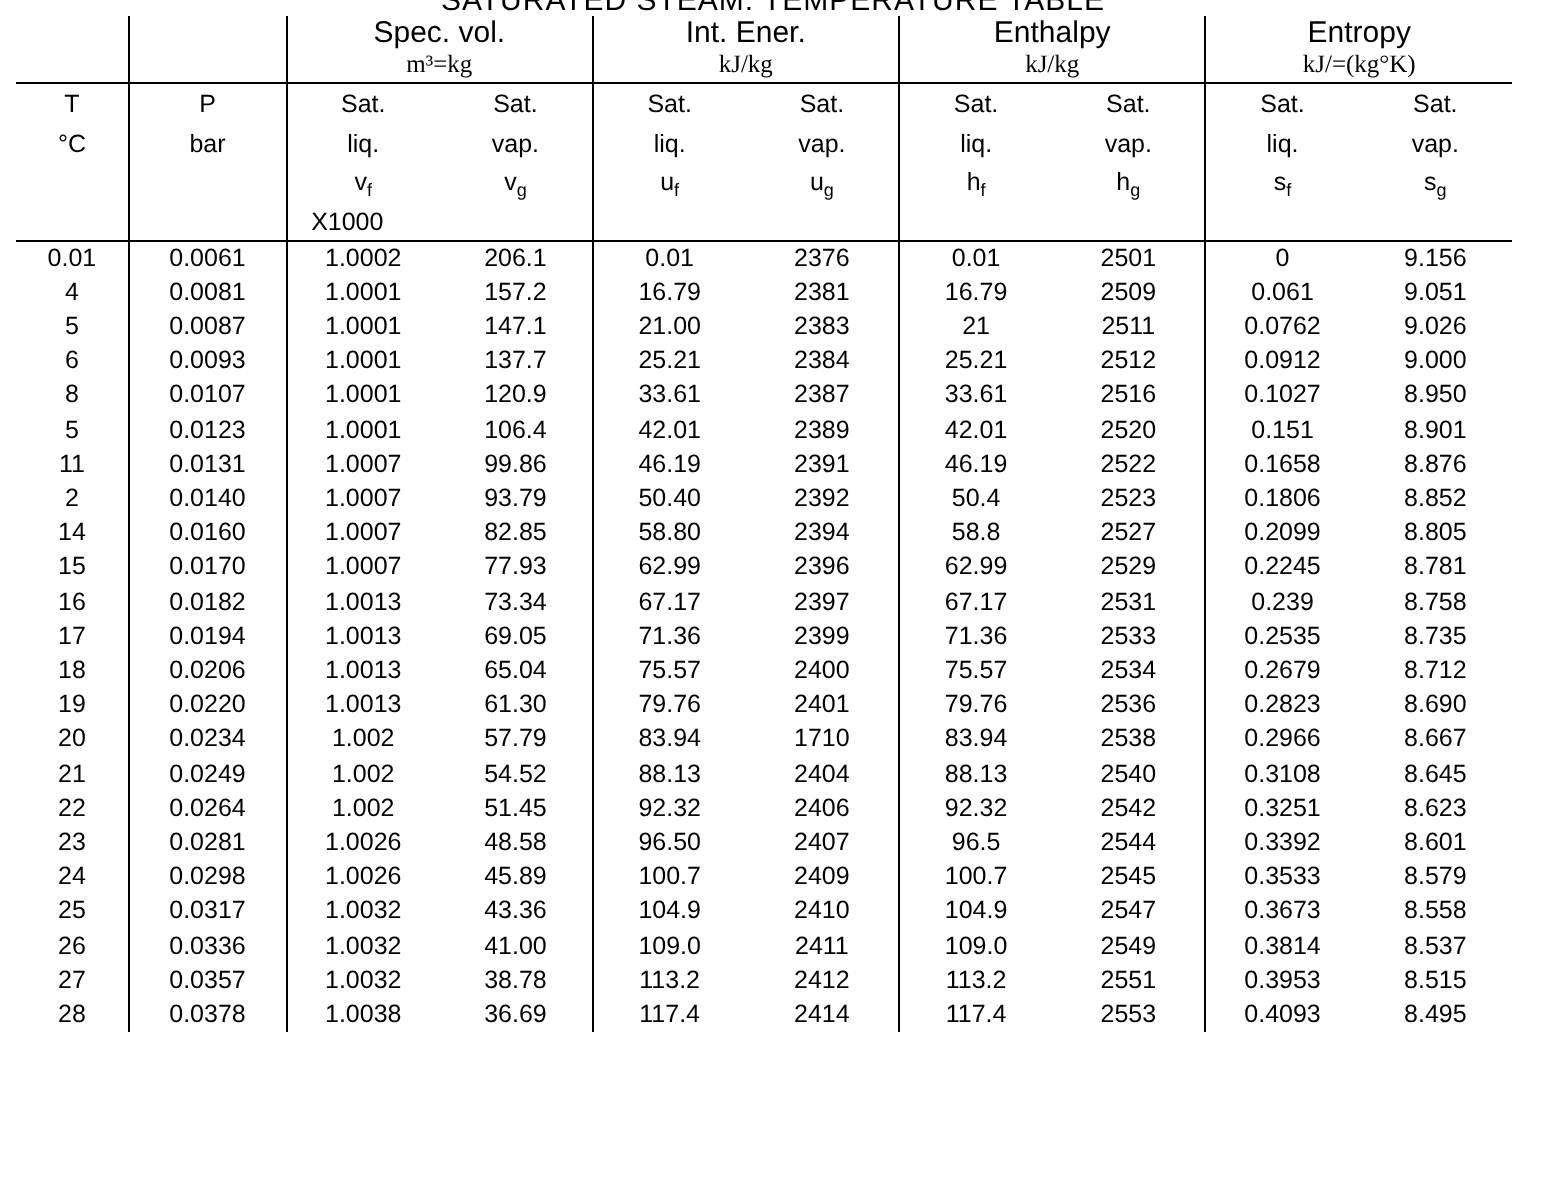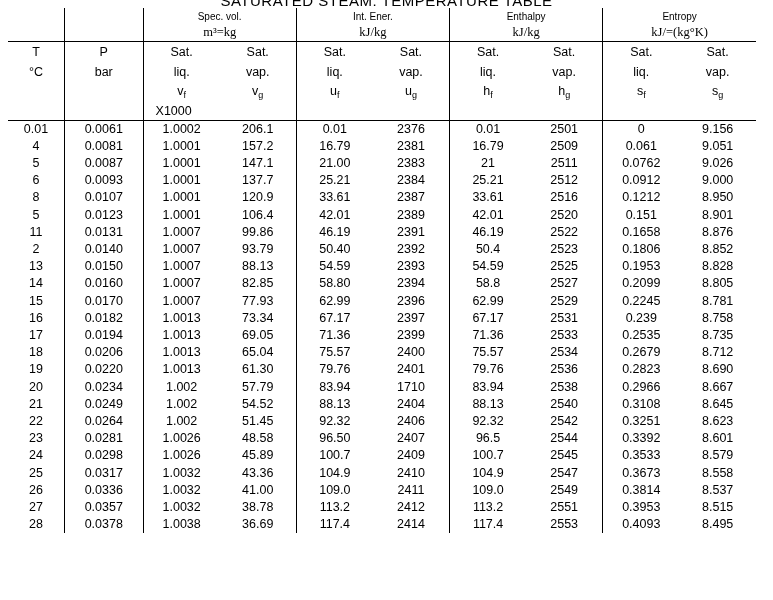--- a/index.html
+++ b/index.html
@@ -43,21 +43,21 @@
   table.steam td, table.steam th {
     padding: 0;
     margin: 0;
     font-weight: normal;
     text-align: center;
     vertical-align: middle;
   }
   
   .grp {
     height: 17px;
-    font-size: 10px;
+    font-size: 15px;
   }
   .grp-unit {
     height: 16px;
     font-size: 12.5px;
     font-family: Liberation Serif, serif;
   }
   .rule-top td {
     border-bottom: 1.5px solid #000;
   }
   .rule-under-head td {
@@ -231,21 +231,21 @@
         </tr>
         <tr class="data">
           <td>8</td>
           <td class="vline vline-right">0.0107</td>
           <td>1.0001</td>
           <td>120.9</td>
           <td class="vline">33.61</td>
           <td>2387</td>
           <td class="vline">33.61</td>
           <td>2516</td>
-          <td class="vline">0.1212</td>
+          <td class="vline">0.1027</td>
           <td>8.950</td>
         </tr>
         <tr class="data">
           <td>5</td>
           <td class="vline vline-right">0.0123</td>
           <td>1.0001</td>
           <td>106.4</td>
           <td class="vline">42.01</td>
           <td>2389</td>
           <td class="vline">42.01</td>
@@ -271,32 +271,20 @@
           <td>1.0007</td>
           <td>93.79</td>
           <td class="vline">50.40</td>
           <td>2392</td>
           <td class="vline">50.4</td>
           <td>2523</td>
           <td class="vline">0.1806</td>
           <td>8.852</td>
         </tr>
         <tr class="data">
-          <td>13</td>
-          <td class="vline vline-right">0.0150</td>
-          <td>1.0007</td>
-          <td>88.13</td>
-          <td class="vline">54.59</td>
-          <td>2393</td>
-          <td class="vline">54.59</td>
-          <td>2525</td>
-          <td class="vline">0.1953</td>
-          <td>8.828</td>
-        </tr>
-        <tr class="data">
           <td>14</td>
           <td class="vline vline-right">0.0160</td>
           <td>1.0007</td>
           <td>82.85</td>
           <td class="vline">58.80</td>
           <td>2394</td>
           <td class="vline">58.8</td>
           <td>2527</td>
           <td class="vline">0.2099</td>
           <td>8.805</td>

